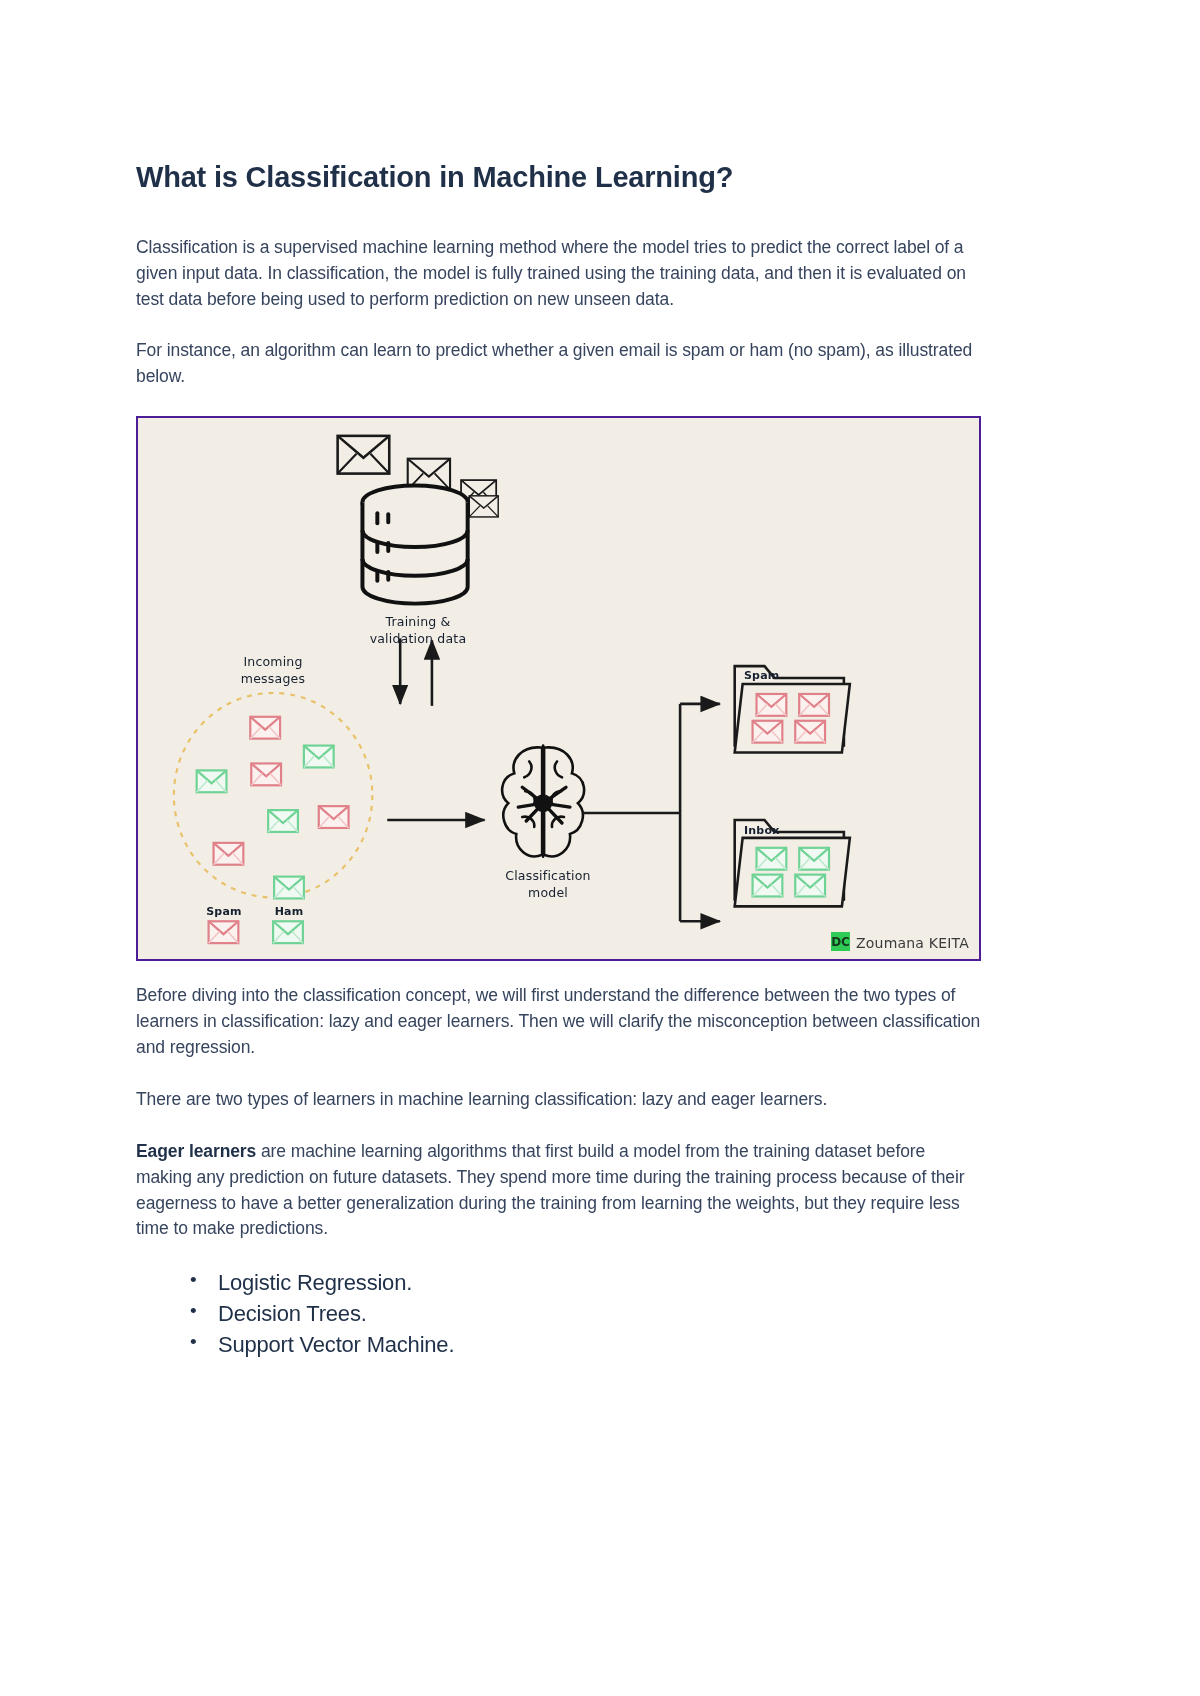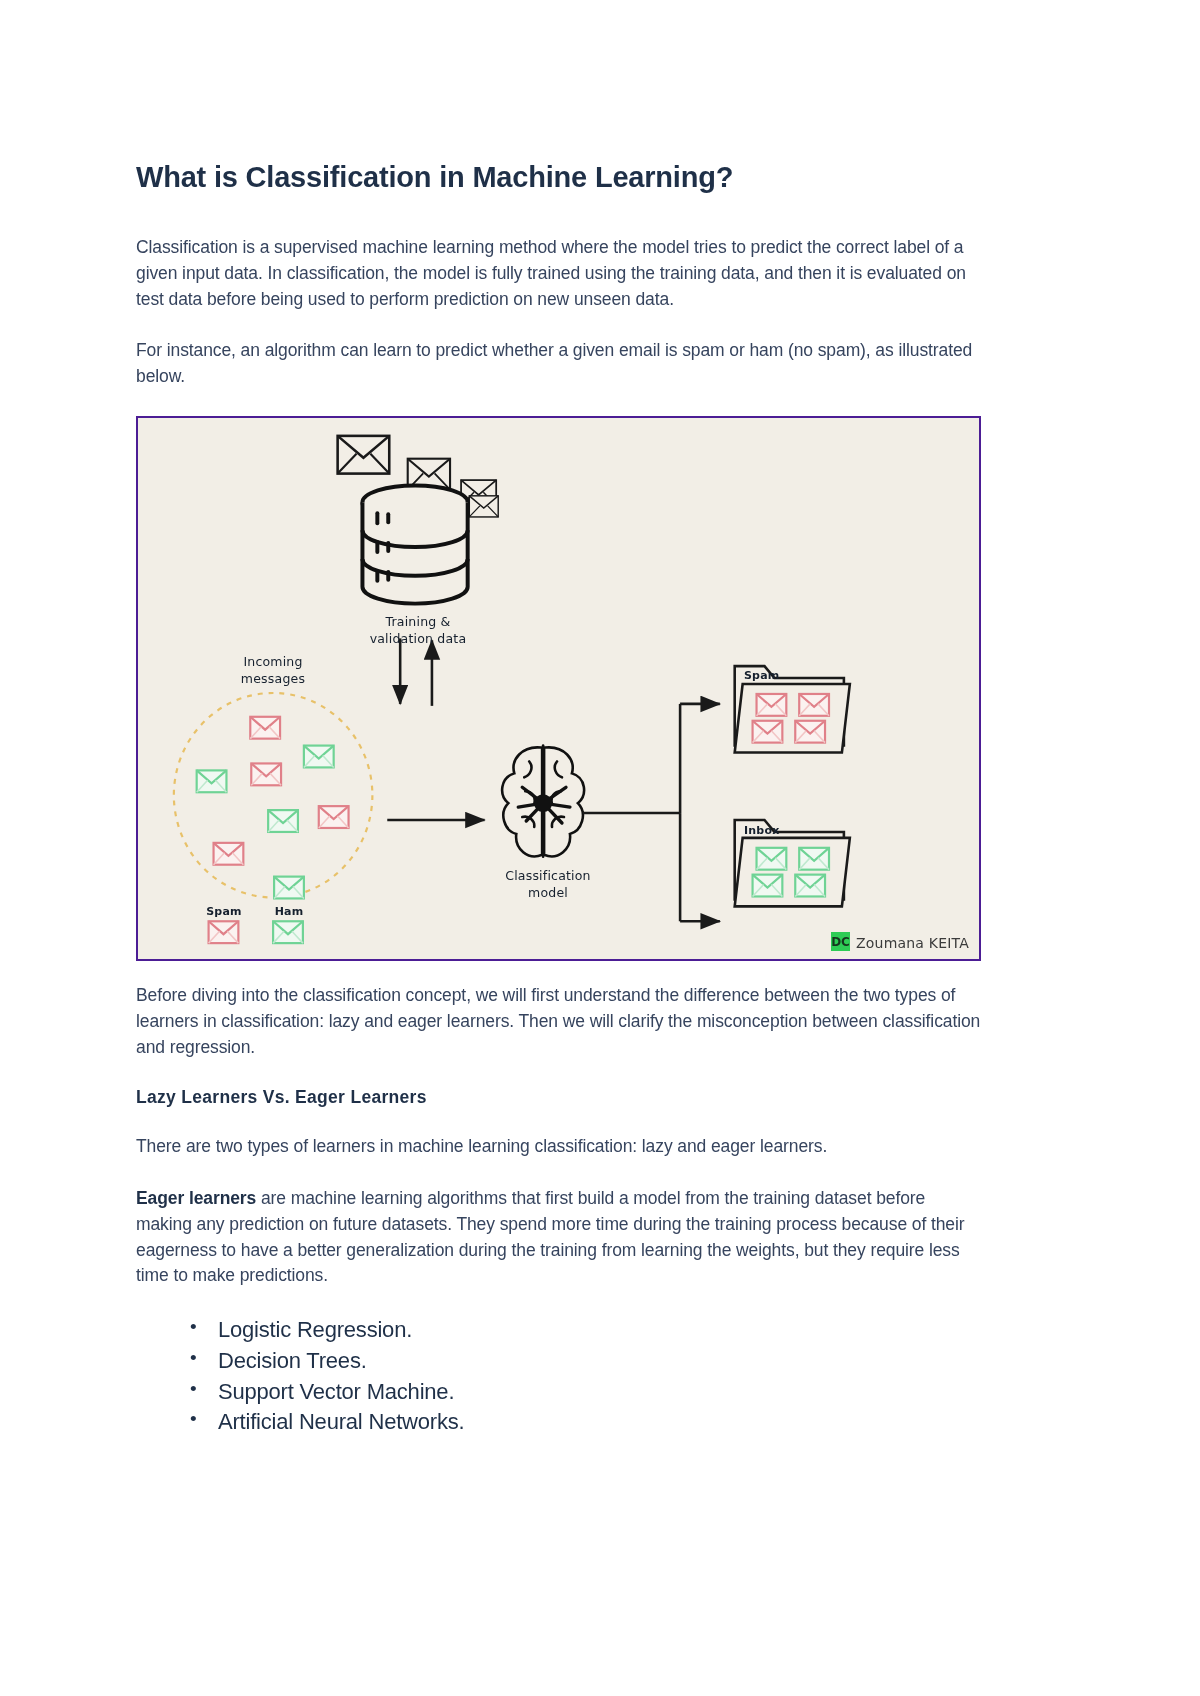--- a/index.html
+++ b/index.html
@@ -332,28 +332,26 @@
       <div class="fig-label bold" style="left:128px; top:487px; width:46px;">Ham</div>
 
       <div class="watermark">
         <div class="wm-logo">DC</div>
         <div class="wm-text">Zoumana KEITA</div>
       </div>
     </div>
 
     <p class="body-par">Before diving into the classification concept, we will first understand the difference between the two types of learners in classification: lazy and eager learners. Then we will clarify the misconception between classification and regression.</p>
 
-    <h2 class="sub-head">Lazy Learners Vs. Eager Learners</h2>
 
     <p class="body-par">There are two types of learners in machine learning classification: lazy and eager learners.</p>
 
     <p class="body-par"><strong class="lead">Eager learners</strong><span> are machine learning algorithms that first build a model from the training dataset before making any prediction on future datasets. They spend more time during the training process because of their eagerness to have a better generalization during the training from learning the weights, but they require less time to make predictions.</span></p>
 
 
     <ul class="examples">
       <li>Logistic Regression.</li>
       <li>Decision Trees.</li>
       <li>Support Vector Machine.</li>
-      <li>Artificial Neural Networks.</li>
     </ul>
 
   </div>
 </div>
 
 </body></html>

